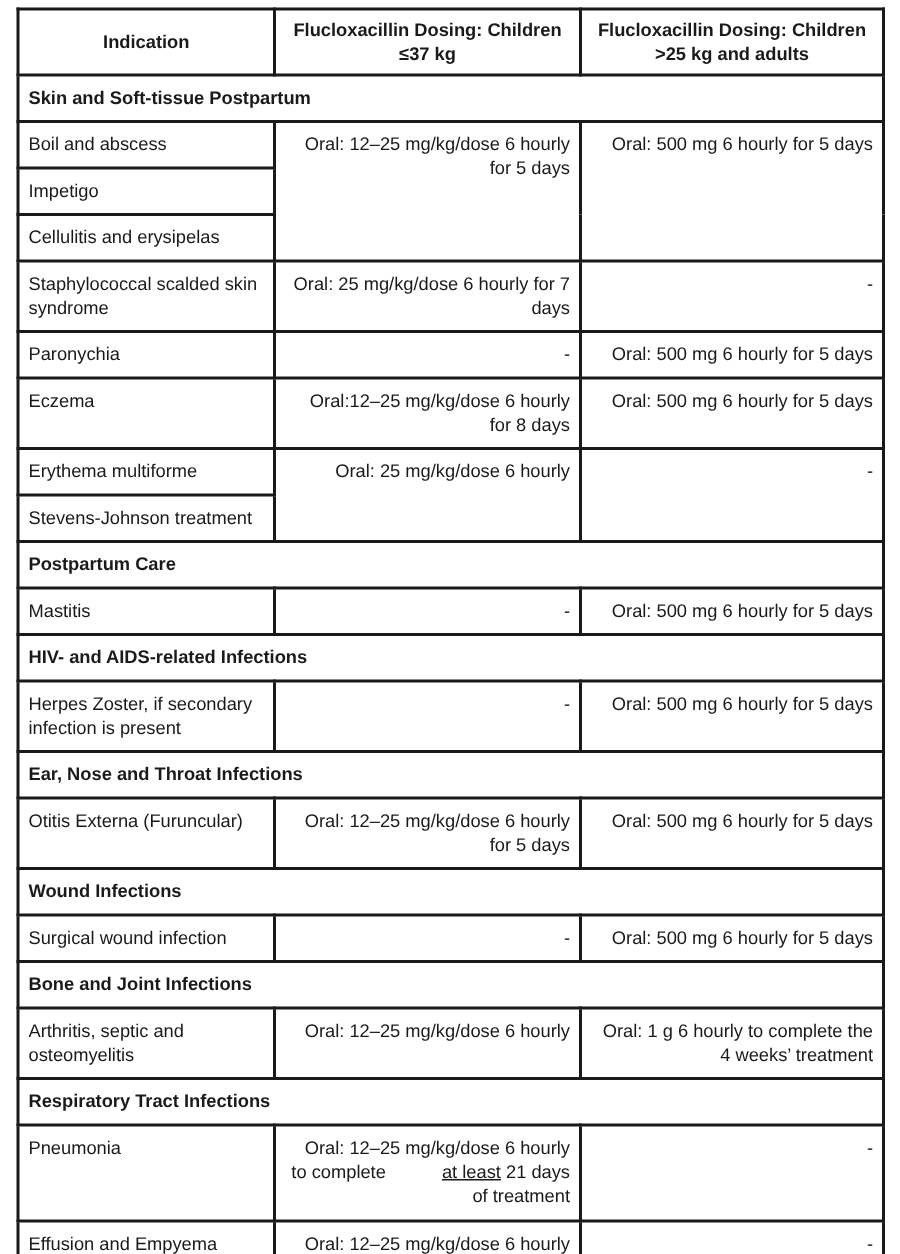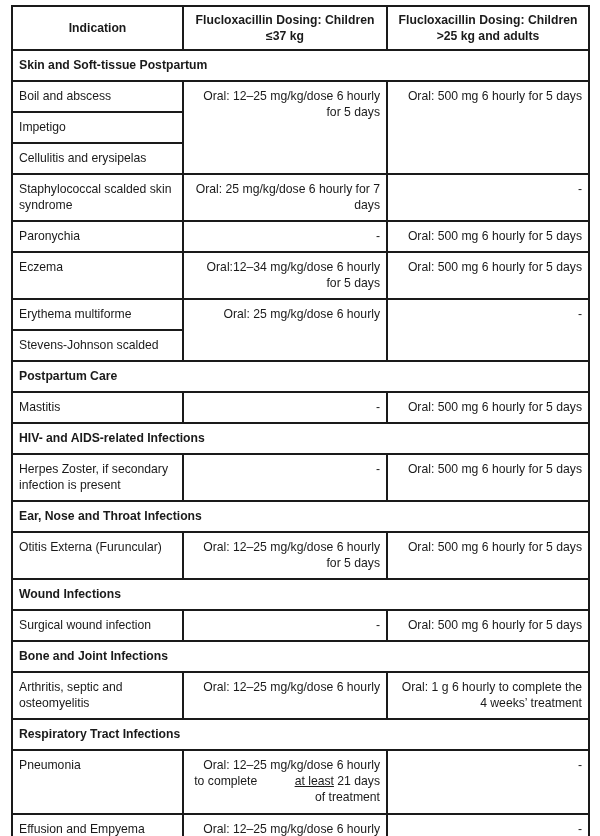--- a/index.html
+++ b/index.html
@@ -53,30 +53,30 @@
     <td class="dose">Oral: 25 mg/kg/dose 6 hourly for 7 days</td>
     <td class="dose">-</td>
   </tr>
   <tr class="h1">
     <td class="ind">Paronychia</td>
     <td class="dose">-</td>
     <td class="dose">Oral: 500 mg 6 hourly for 5 days</td>
   </tr>
   <tr class="h2">
     <td class="ind">Eczema</td>
-    <td class="dose">Oral:12–34 mg/kg/dose 6 hourly for 5 days</td>
+    <td class="dose">Oral:12–25 mg/kg/dose 6 hourly for 8 days</td>
     <td class="dose">Oral: 500 mg 6 hourly for 5 days</td>
   </tr>
   <tr class="h1">
     <td class="ind">Erythema multiforme</td>
     <td class="dose" rowspan="2">Oral: 25 mg/kg/dose 6 hourly</td>
     <td class="dose" rowspan="2">-</td>
   </tr>
   <tr class="h1">
-    <td class="ind">Stevens-Johnson scalded</td>
+    <td class="ind">Stevens-Johnson treatment</td>
   </tr>
 
   <tr class="h1">
     <td class="sec" colspan="3">Postpartum Care</td>
   </tr>
   <tr class="h1">
     <td class="ind">Mastitis</td>
     <td class="dose">-</td>
     <td class="dose">Oral: 500 mg 6 hourly for 5 days</td>
   </tr>

